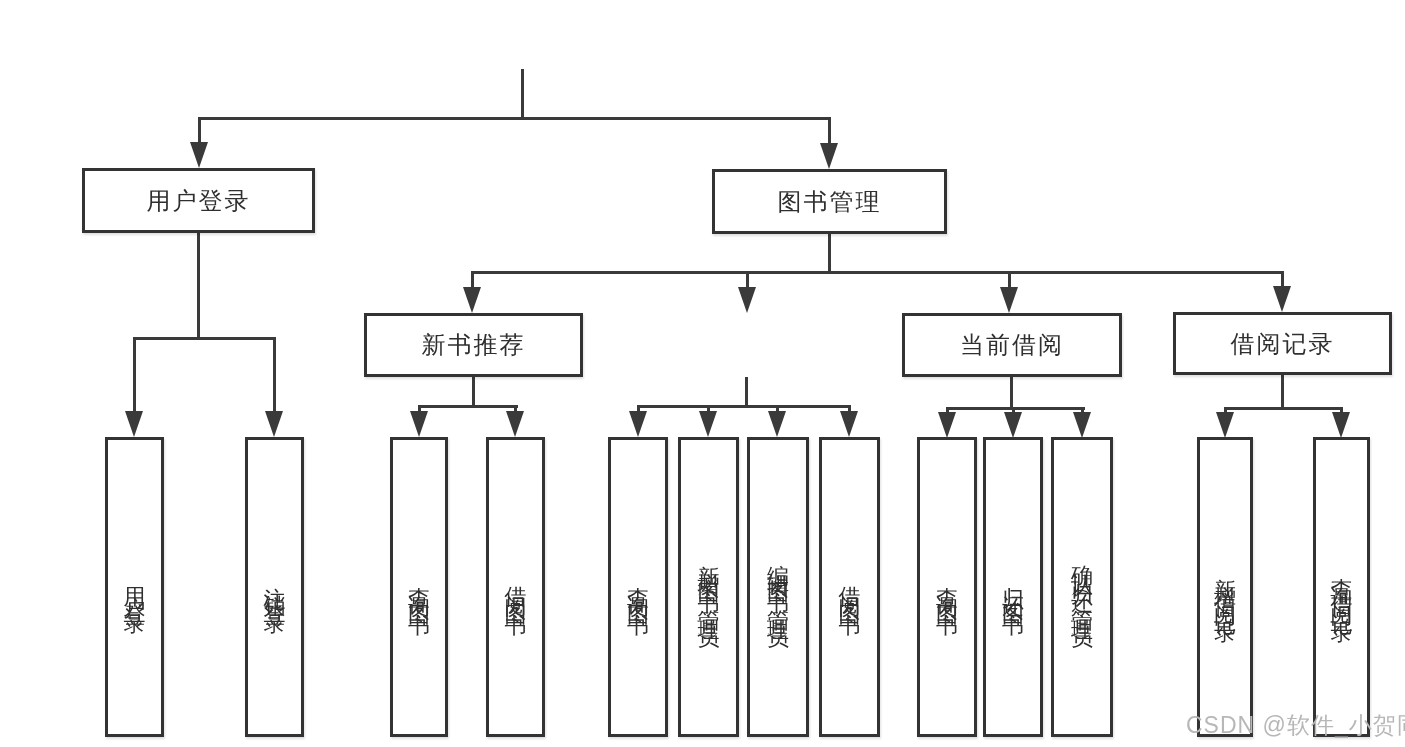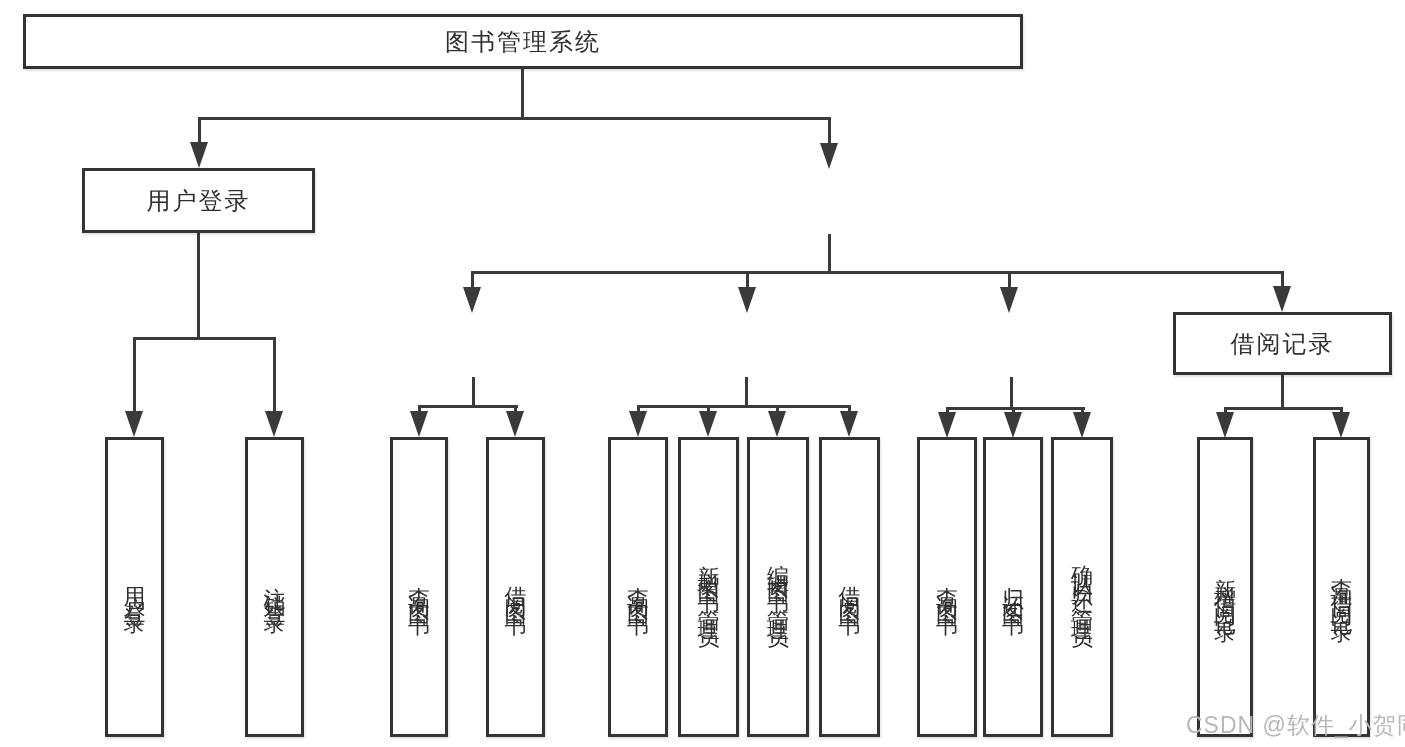--- a/index.html
+++ b/index.html
@@ -31,27 +31,29 @@
   .watermark{
     position:absolute;left:1186px;top:710px;z-index:5;
     font-size:23px;color:#b7b7b7;letter-spacing:1px;white-space:nowrap;
   }
 </style>
 </head>
 <body>
 
 <div class="stage">
 
-  <div class="node" style="left:23px;top:14px;width:1000px;height:55px;">图书管理系统</div>
 
   <div class="node" style="left:82px;top:168px;width:233px;height:65px;">用户登录</div>
 
+  <div class="node" style="left:712px;top:169px;width:235px;height:65px;">图书管理</div>
+
+  <div class="node" style="left:364px;top:313px;width:219px;height:64px;">新书推荐</div>
 
 
-
+  <div class="node" style="left:902px;top:313px;width:220px;height:64px;">当前借阅</div>
 
   <div class="node" style="left:1173px;top:312px;width:219px;height:63px;">借阅记录</div>
 
   <div class="node vnode" style="left:105px;width:59px;">用户登录</div>
 
   <div class="node vnode" style="left:245px;width:59px;">注销登录</div>
 
   <div class="node vnode" style="left:390px;width:58px;">查询图书</div>
 
   <div class="node vnode" style="left:486px;width:59px;">借阅图书</div>

